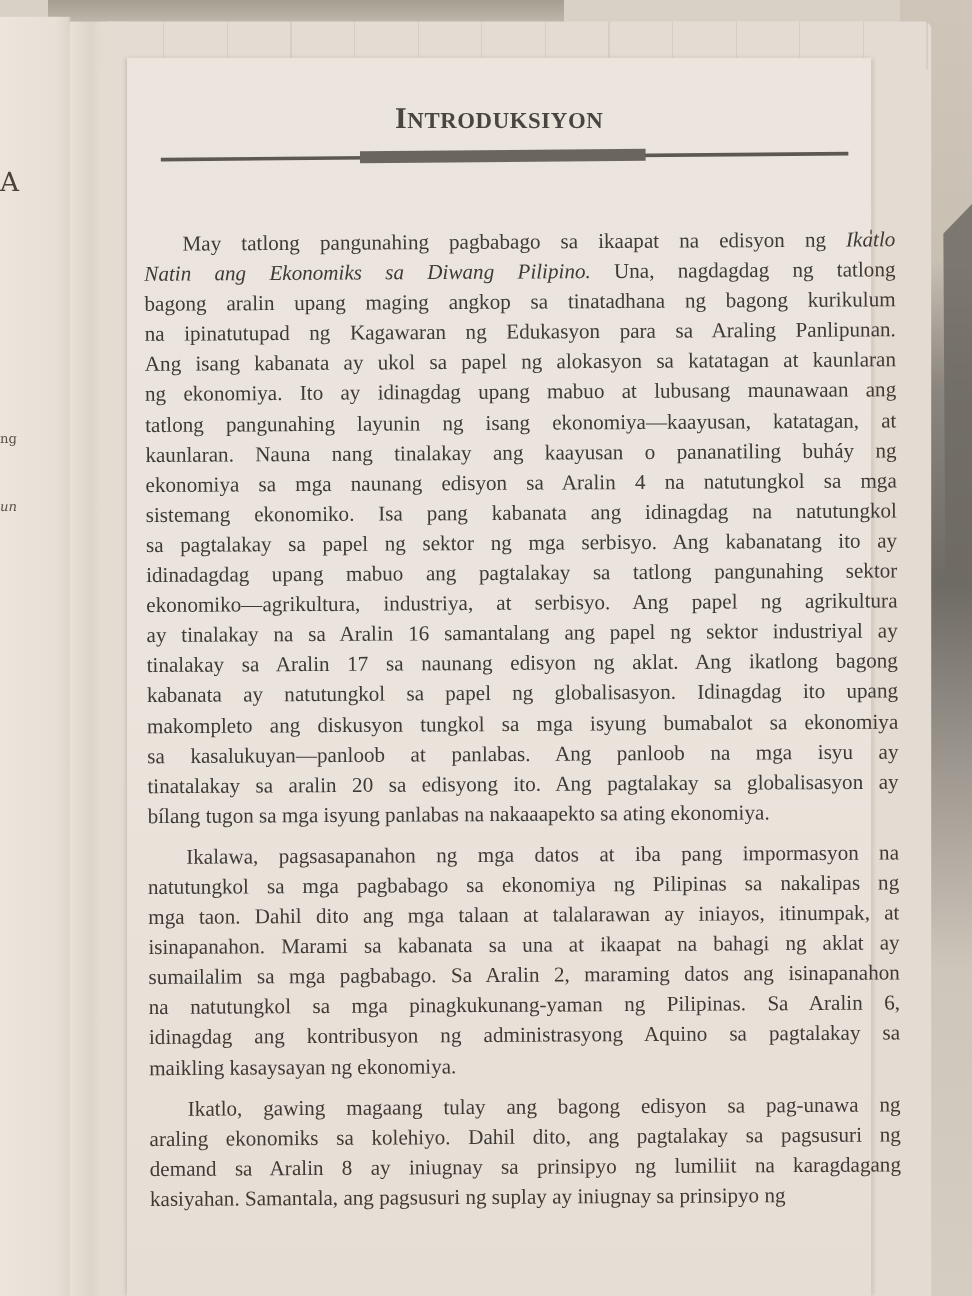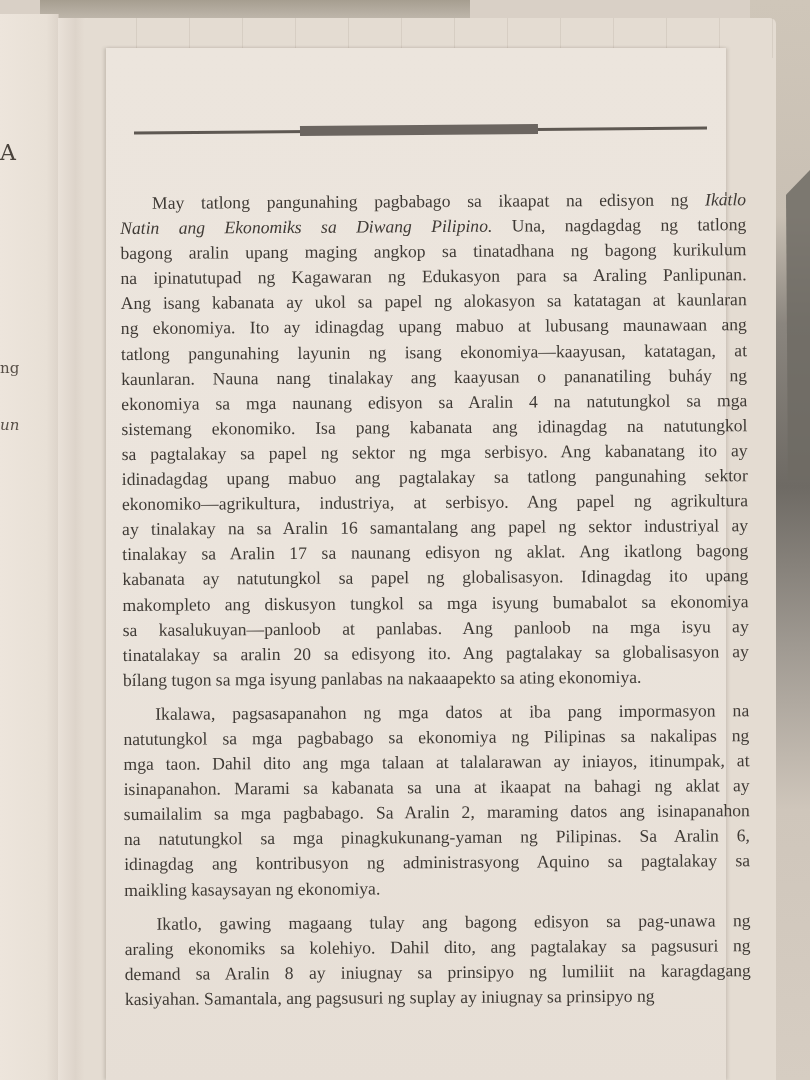--- a/index.html
+++ b/index.html
@@ -22,21 +22,21 @@
     background: #6f6b64; opacity: .85;
     clip-path: polygon(40% 8%, 100% 0, 100% 100%, 45% 100%);
   }
   
   .left-page {
     position: absolute; left: 0; top: 14px; width: 58px; height: 1066px;
     background: linear-gradient(90deg, #ede5dc 0%, #e8e0d6 80%, #ddd4ca 100%);
     border-right: 1px solid #cfc5ba;
   }
   .left-page span {
-    position: absolute; color: #585048; font-size: 15px;
+    position: absolute; color: #585048; font-size: 11px;
   }
   .lp-a { left: 0; top: 126px; font-size: 22px !important; color: #4a433c !important; }
   .lp-ng { left: 0; top: 345px; }
   .lp-an { left: 0; top: 402px; font-style: italic; }
   
   .page-edge {
     position: absolute; left: 58px; top: 18px; width: 50px; height: 1062px;
     background: linear-gradient(90deg, #e9e1d8 0%, #ddd4ca 35%, #e7dfd5 60%, #d6cdc2 100%);
   }
   .back-sheet {
@@ -100,20 +100,21 @@
 <div class="left-page">
   <span class="lp-a">A</span>
   <span class="lp-ng">ng</span>
   <span class="lp-an">un</span>
 </div>
 <div class="page-edge"></div>
 <div class="back-sheet"></div>
 <div class="back-sheet-lines"></div>
 
 <div class="page">
+  <div class="page-title"><span class="cap">I</span><span>NTRODUKSIYON</span></div>
   <div class="rule">
     <div class="thin"></div>
     <div class="thick"></div>
   </div>
   <span class="mark">'</span>
   <div class="body-text" id="body-text">
       <div class="para">
         <span class="line indent">May tatlong pangunahing pagbabago sa ikaapat na edisyon ng <i>Ikatlo</i></span>
         <span class="line"><i>Natin ang Ekonomiks sa Diwang Pilipino.</i> Una, nagdagdag ng tatlong</span>
         <span class="line">bagong aralin upang maging angkop sa tinatadhana ng bagong kurikulum</span>

